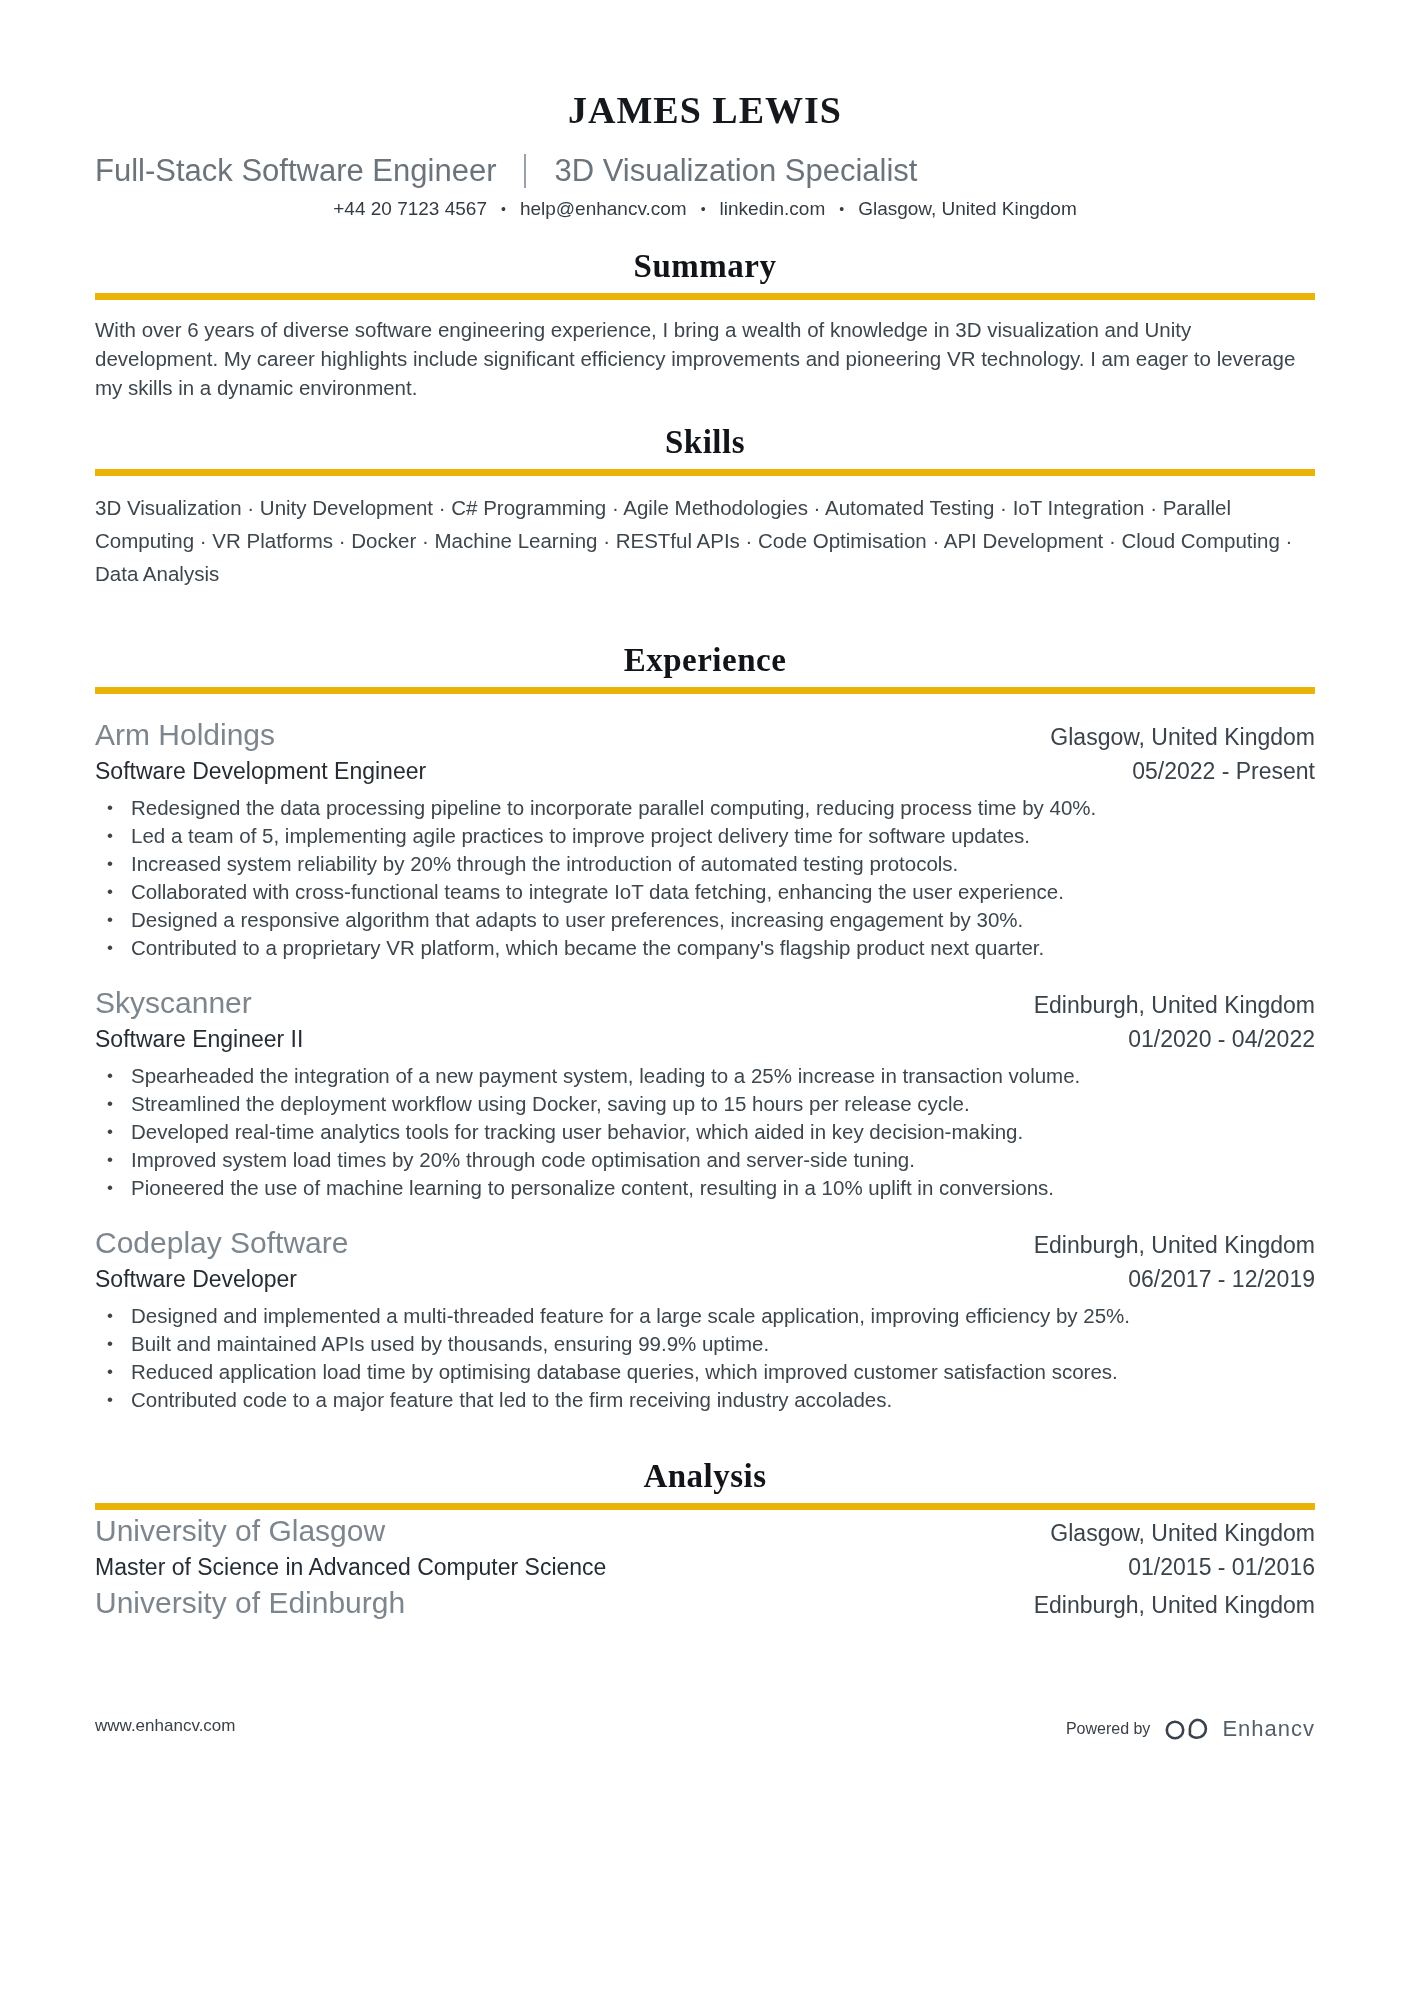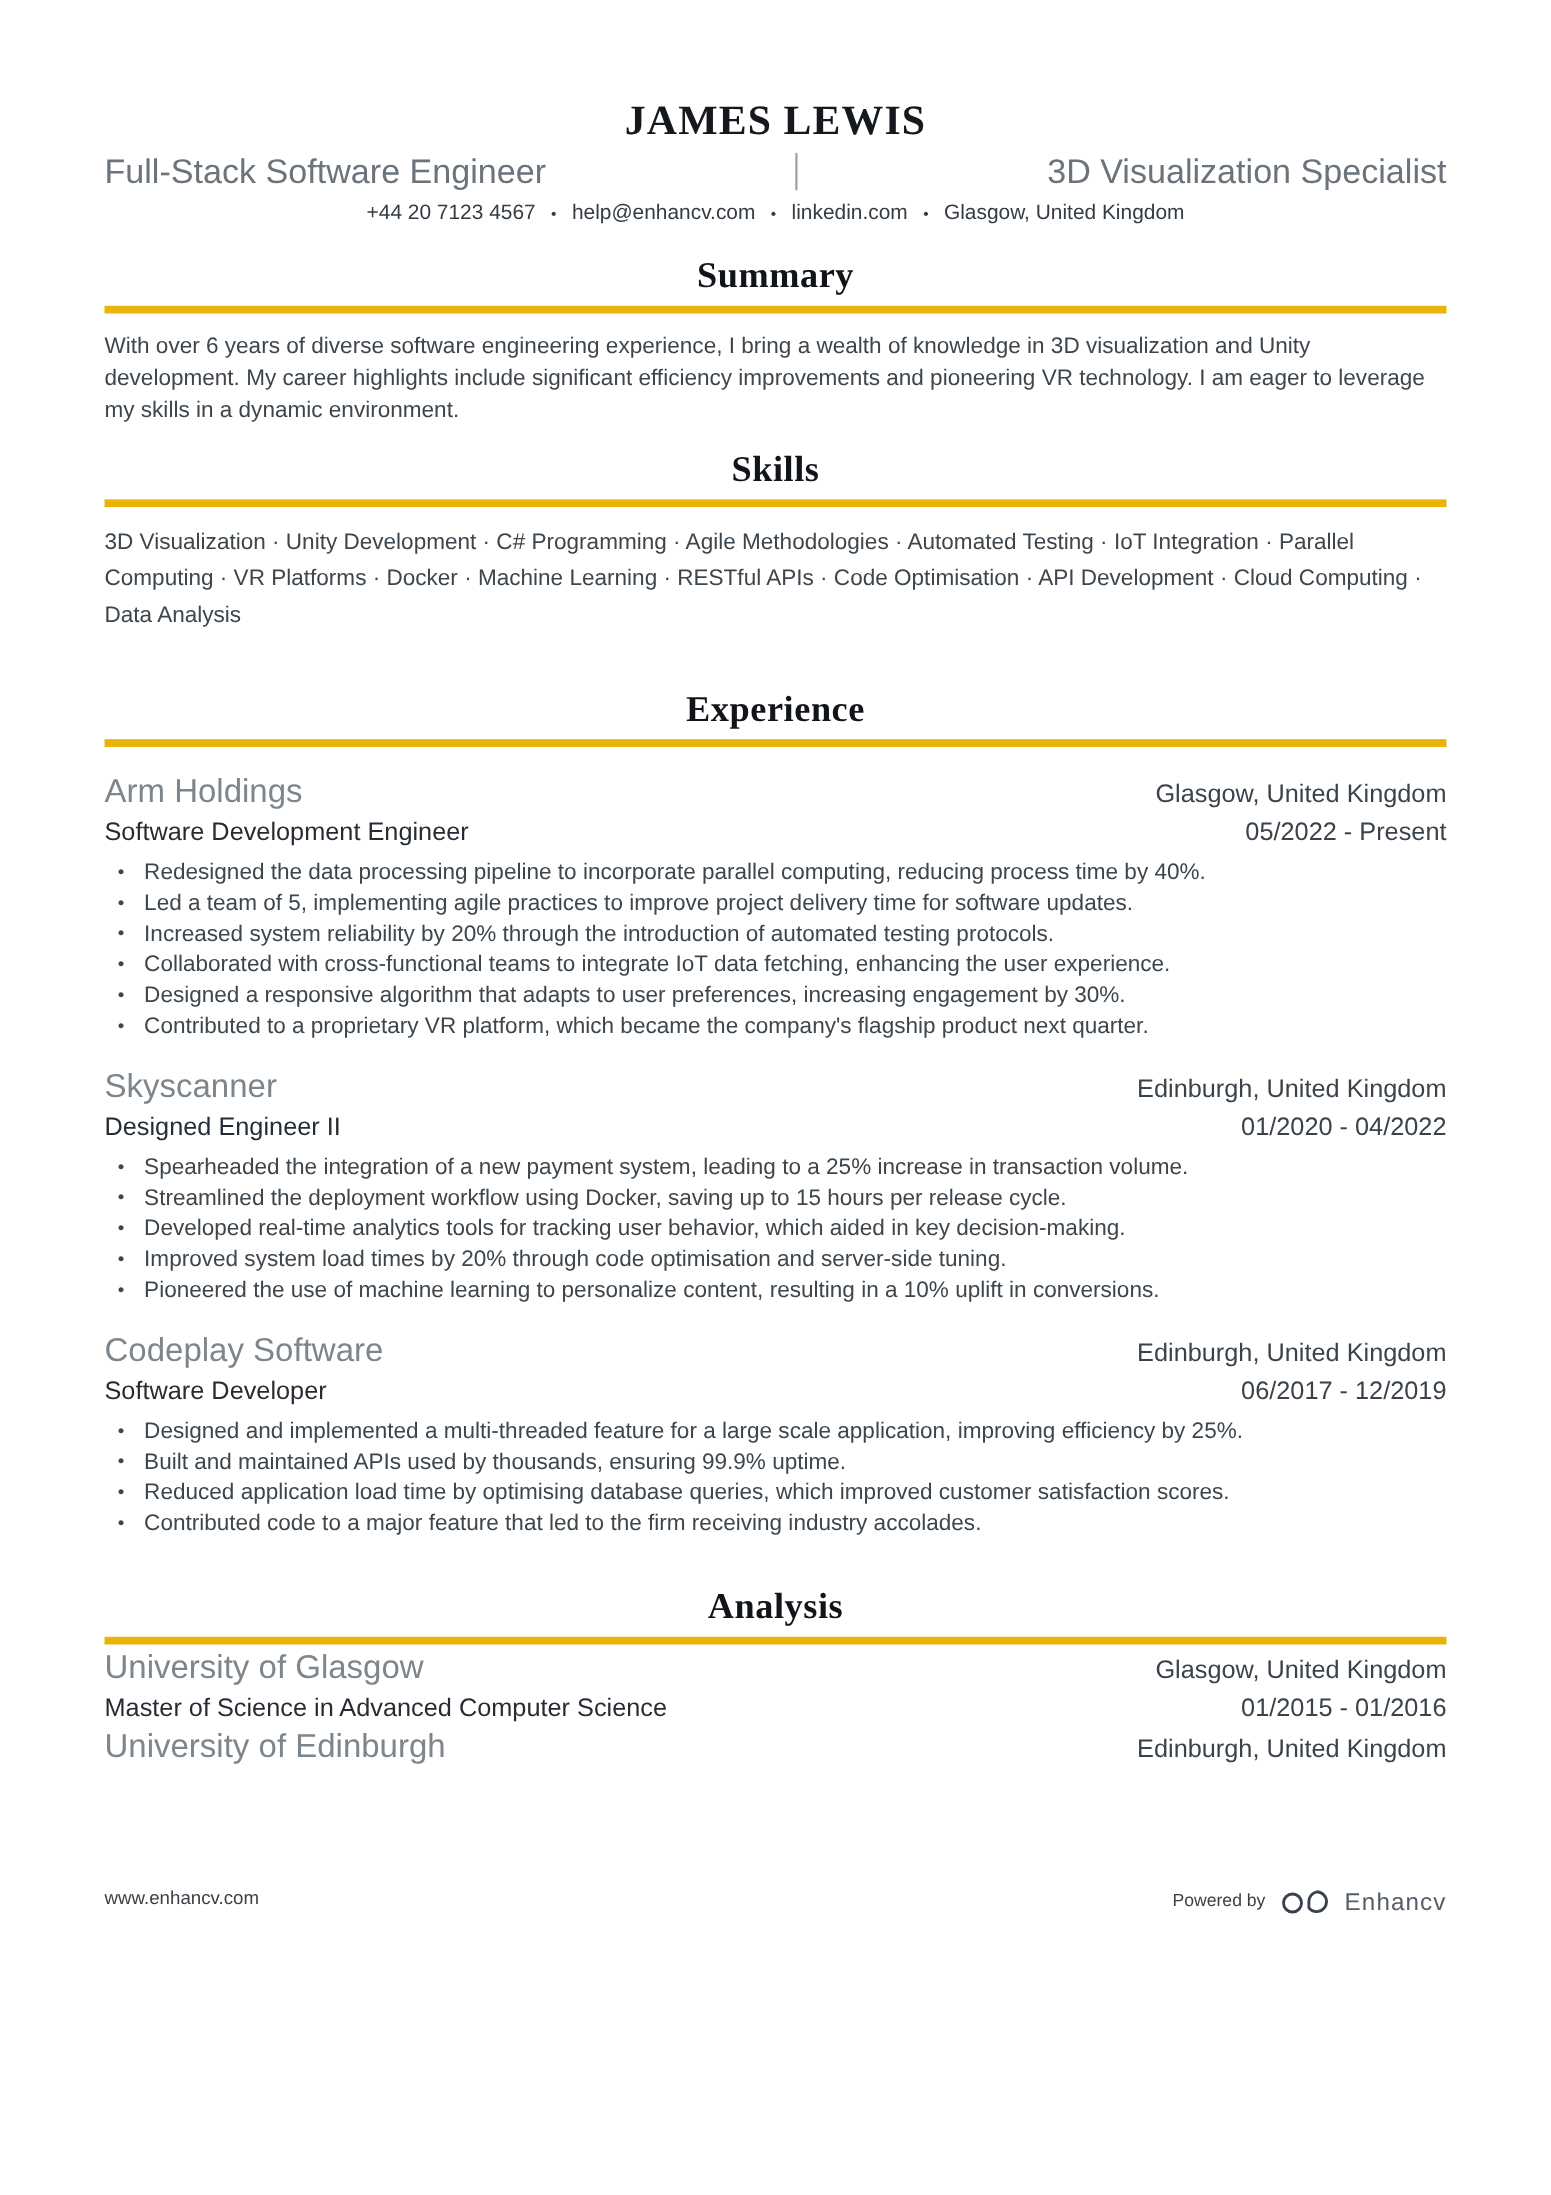--- a/index.html
+++ b/index.html
@@ -9,21 +9,21 @@
     padding: 88px 95px 58px 95px;
     display: flex; flex-direction: column; background: #ffffff;
   }
   
   .header { text-align: center; }
   .name {
     font-family: "Liberation Serif", serif; font-weight: 700;
     font-size: 38px; line-height: 44px; color: #15181c; letter-spacing: 1px;
   }
   .subtitle-row {
-    margin-top: 5px; display: flex; justify-content: space-between; align-items: center;
+    margin-top: 20px; display: flex; justify-content: flex-start; align-items: center;
     gap: 28px; font-size: 31px; line-height: 38px; color: #6b737b; font-weight: 400;
   }
   .subtitle-divider { width: 0; height: 34px; border-left: 2px solid #9aa1a8; }
   .contact-row {
     margin-top: 6px; display: flex; justify-content: center; align-items: center;
     gap: 14px; font-size: 19px; line-height: 26px; color: #343b42;
   }
   .contact-sep { font-size: 14px; color: #343b42; }
   
   .section-heading {
@@ -123,21 +123,21 @@
         <li>Contributed to a proprietary VR platform, which became the company's flagship product next quarter.</li>
       </ul>
     </div>
 
     <div class="entry">
       <div class="entry-row">
         <span class="org-name">Skyscanner</span>
         <span class="entry-location">Edinburgh, United Kingdom</span>
       </div>
       <div class="entry-row role-row">
-        <span class="role-title">Designed Engineer II</span>
+        <span class="role-title">Software Engineer II</span>
         <span class="entry-dates">01/2020 - 04/2022</span>
       </div>
       <ul class="bullets">
         <li>Spearheaded the integration of a new payment system, leading to a 25% increase in transaction volume.</li>
         <li>Streamlined the deployment workflow using Docker, saving up to 15 hours per release cycle.</li>
         <li>Developed real-time analytics tools for tracking user behavior, which aided in key decision-making.</li>
         <li>Improved system load times by 20% through code optimisation and server-side tuning.</li>
         <li>Pioneered the use of machine learning to personalize content, resulting in a 10% uplift in conversions.</li>
       </ul>
     </div>

